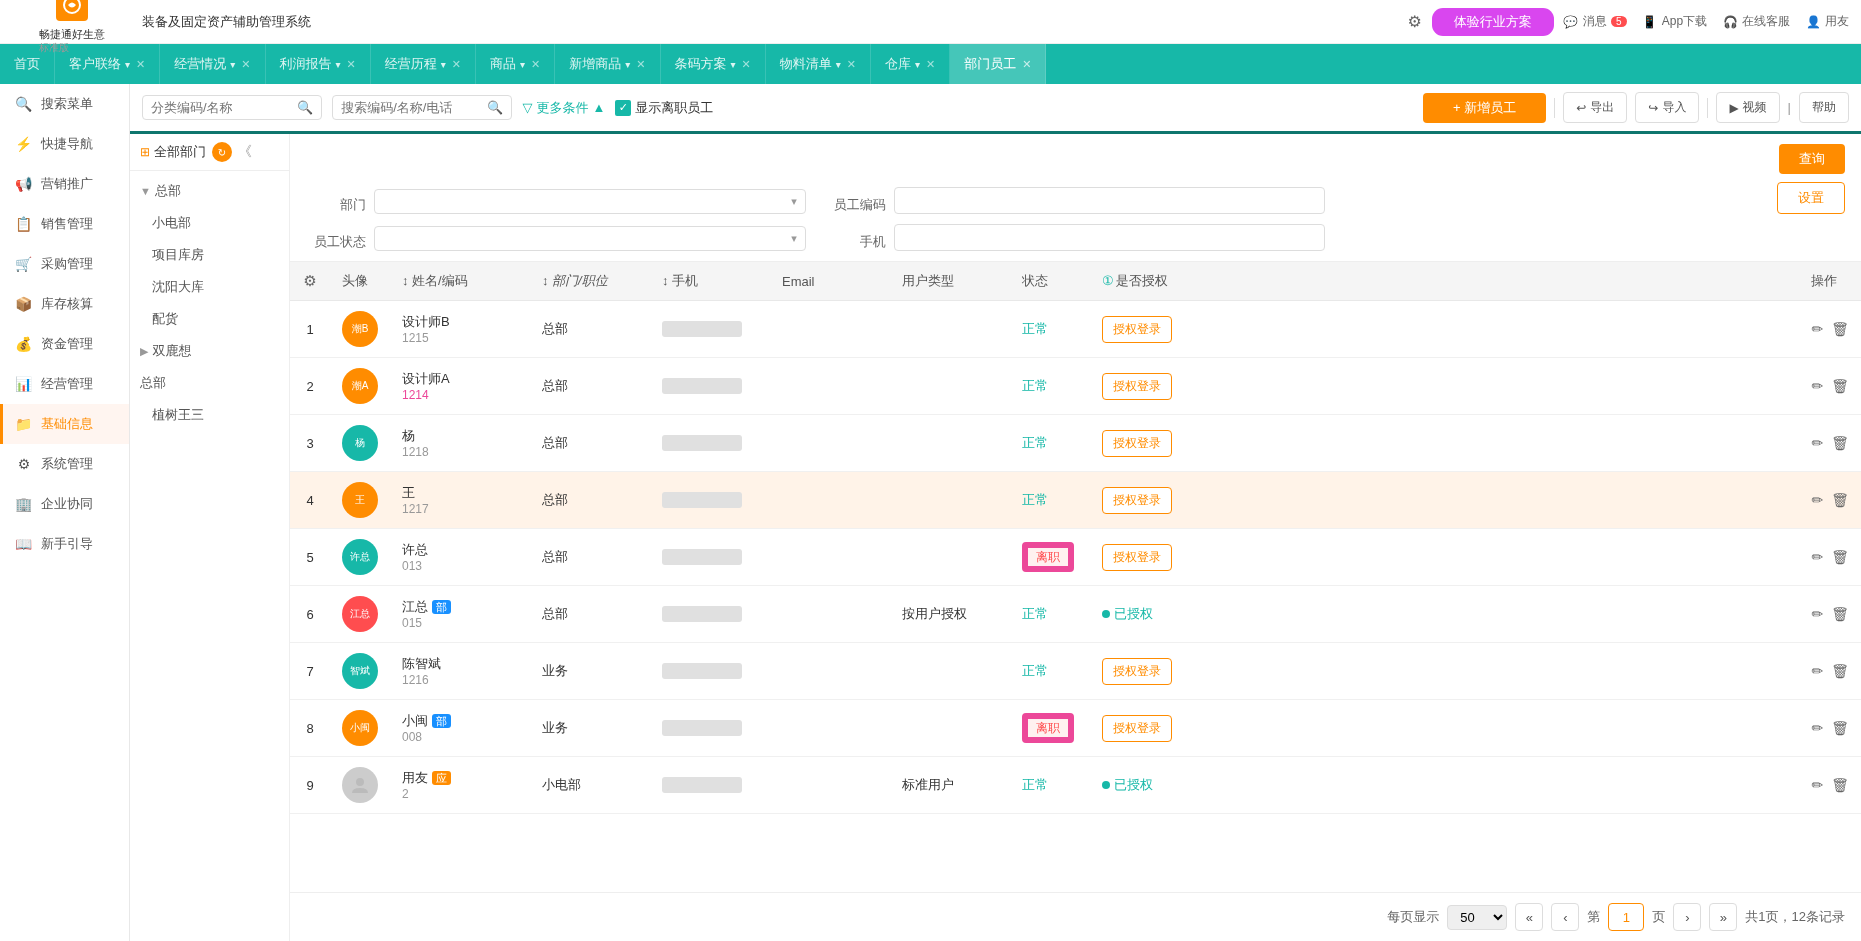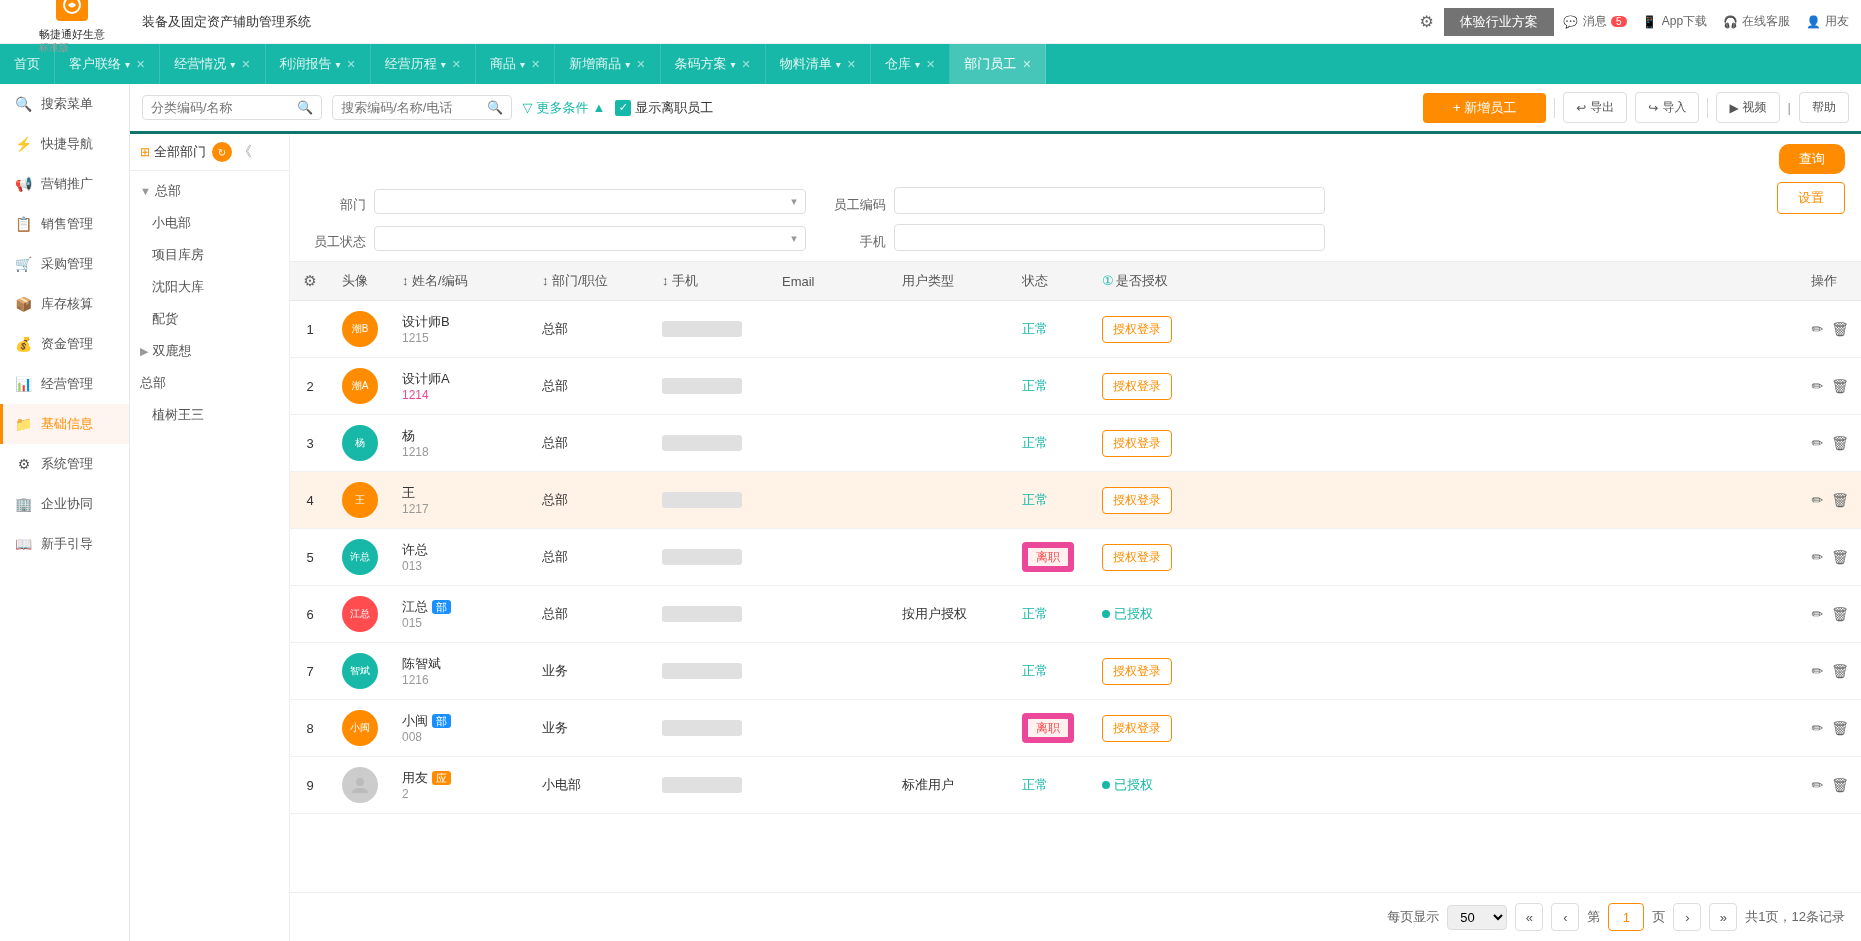--- a/index.html
+++ b/index.html
@@ -7,21 +7,21 @@
 
     
     .top-bar { display: flex; align-items: center; height: 44px; background: #fff; border-bottom: 1px solid #eee; padding: 0 12px; gap: 10px; }
     .logo-area { display: flex; align-items: center; gap: 6px; width: 120px; flex-direction: column; }
     .logo-icon { width: 32px; height: 32px; background: #ff8c00; border-radius: 4px; display: flex; align-items: center; justify-content: center; color: white; font-size: 10px; }
     .logo-text { font-size: 11px; color: #333; line-height: 1.3; }
     .system-title { font-size: 13px; color: #333; flex: 1; }
     .top-bar-actions { display: flex; align-items: center; gap: 16px; margin-left: auto; }
     .top-action { display: flex; align-items: center; gap: 4px; color: #666; font-size: 12px; cursor: pointer; }
     .badge { background: #ff4d4f; color: white; border-radius: 10px; padding: 0 4px; font-size: 10px; min-width: 16px; text-align: center; }
-    .trial-btn { background: #737373; color: white; border: none; border-radius: 0; padding: 5px 16px; font-size: 13px; cursor: pointer; }
+    .trial-btn { background: #d946ef; color: white; border: none; border-radius: 11px; padding: 5px 22px; font-size: 13px; cursor: pointer; }
     .settings-icon { color: #666; cursor: pointer; font-size: 16px; }
 
     
     .nav-tabs { display: flex; align-items: center; background: #17b8a8; height: 40px; padding: 0 0; overflow-x: auto; }
     .nav-tab { display: flex; align-items: center; padding: 0 14px; height: 40px; color: rgba(255,255,255,0.85); font-size: 13px; cursor: pointer; white-space: nowrap; border-right: 1px solid rgba(255,255,255,0.15); position: relative; }
     .nav-tab.active { background: rgba(255,255,255,0.2); color: white; font-weight: 500; }
     .nav-tab .close-x { margin-left: 6px; opacity: 0.7; font-size: 11px; }
     .nav-tab .arrow { margin-left: 4px; font-size: 10px; }
 
     
@@ -63,21 +63,21 @@
     
     .right-content { flex: 1; display: flex; flex-direction: column; overflow: hidden; }
 
     
     .filter-panel { background: #fff; border-bottom: 1px solid #eee; padding: 10px 16px; display: grid; grid-template-columns: 1fr 1fr 1fr; gap: 10px 20px; }
     .filter-row { display: flex; align-items: flex-end; gap: 8px; }
     .filter-label { color: #666; font-size: 13px; min-width: 60px; text-align: right; }
     .filter-select { border: 1px solid #ddd; border-radius: 4px; padding: 5px 8px; font-size: 13px; display: flex; align-items: center; gap: 4px; flex: 1; cursor: pointer; background: white; }
     .filter-input { border: 1px solid #ddd; border-radius: 4px; padding: 5px 8px; font-size: 13px; flex: 1; outline: none; }
     .filter-arrow { color: #999; font-size: 11px; margin-left: auto; }
-    .btn-query { background: #ff8c00; color: white; border: none; border-radius: 10px; padding: 6px 20px; font-size: 13px; cursor: pointer; }
+    .btn-query { background: #ff8c00; color: white; border: none; border-radius: 4px; padding: 6px 20px; font-size: 13px; cursor: pointer; }
     .btn-setting { background: white; color: #ff8c00; border: 1px solid #ff8c00; border-radius: 4px; padding: 6px 20px; font-size: 13px; cursor: pointer; }
 
     
     .table-wrap { flex: 1; overflow-y: auto; background: #fff; }
     table { width: 100%; border-collapse: collapse; }
     thead tr { background: #f5f5f5; }
     th { padding: 10px 12px; text-align: left; font-weight: 500; color: #555; font-size: 13px; border-bottom: 1px solid #e8e8e8; white-space: nowrap; }
     td { padding: 10px 12px; border-bottom: 1px solid #f0f0f0; font-size: 13px; color: #333; vertical-align: middle; }
     tr.highlighted { background: #fff3e8; }
     .th-center { text-align: center; }
@@ -389,21 +389,21 @@
           <table>
             <thead>
               <tr>
                 <th class="th-center" style="width:40px;">
                   <span class="col-settings">⚙</span>
                 </th>
                 <th style="width:60px;">头像</th>
                 <th style="width:140px;">
                   <span>↕</span> 姓名/编码
                 </th>
-                <th style="width:120px;">
+                <th style="width:120px;font-style:italic;">
                   <span>↕</span> 部门/职位
                 </th>
                 <th style="width:120px;">
                   <span>↕</span> 手机
                 </th>
                 <th style="width:120px;">Email</th>
                 <th style="width:120px;">用户类型</th>
                 <th style="width:80px;">状态</th>
                 <th style="width:180px;">
                   <span style="color:#17b8a8;margin-right:2px;">①</span>是否授权

